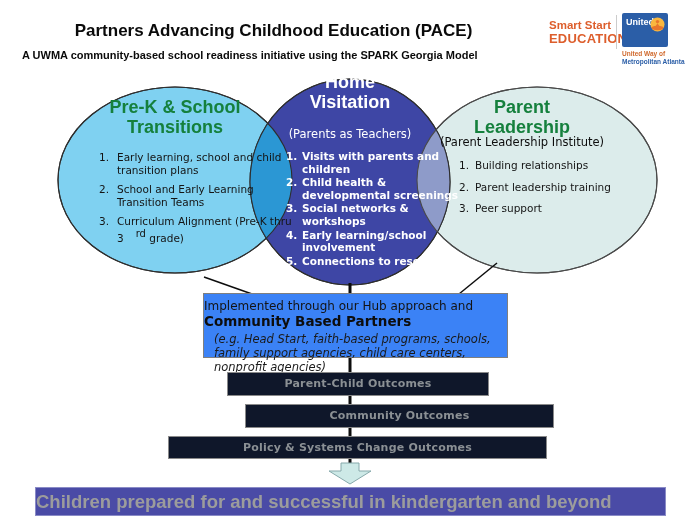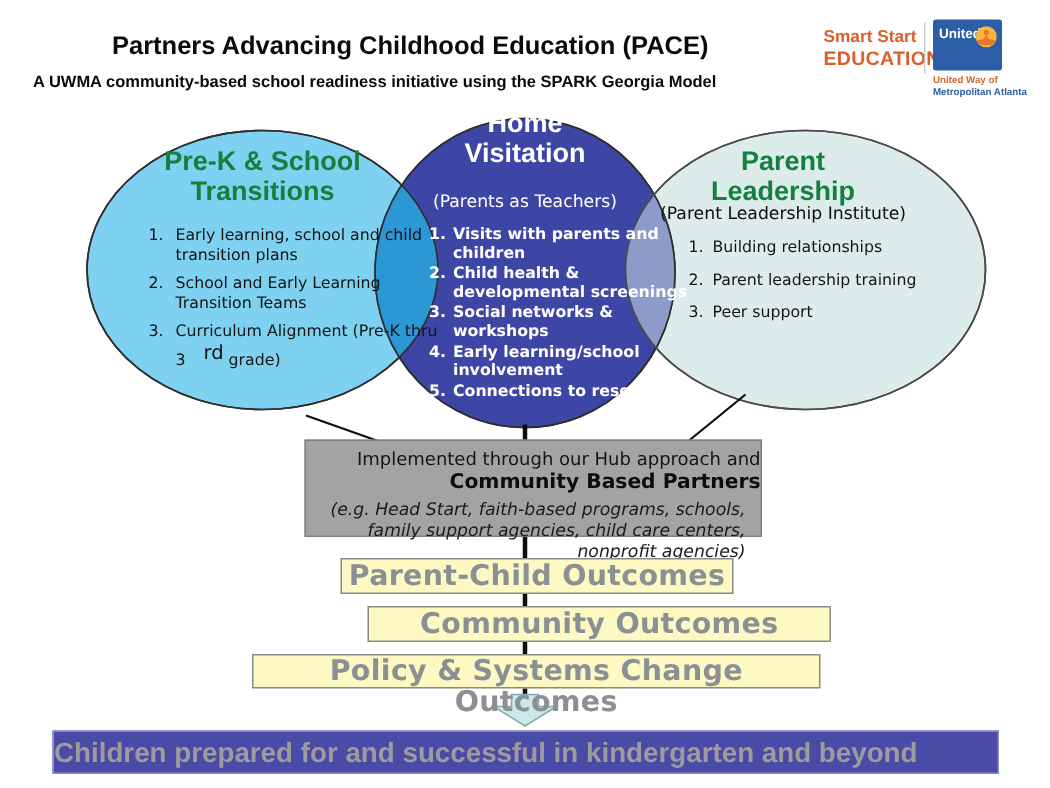--- a/index.html
+++ b/index.html
@@ -49,33 +49,33 @@
   .vl-left  { top:151px; left:99px;  width:196px; }
   .vl-mid   { top:150px; left:286px; width:174px; color:#ffffff; font-weight:bold; }
   .vl-right { top:159px; left:459px; width:180px; }
   .li-row { display:flex; line-height:1.2; }
   .vl-left  .li-row { margin-bottom:7px; }
   .vl-mid   .li-row { margin-bottom:1px; }
   .vl-right .li-row { margin-bottom:9px; }
   .li-num { flex:0 0 16px; }
   .vl-left .li-num { flex-basis:18px; }
   .li-text { flex:1 1 auto; }
-  sup { font-size:13px;padding-left:12px; }
-
-  
-  .hub-box { top:293px; left:203px; width:303px; height:63px; background:#a3a3a3;
-    border:1px solid #7f7f7f; text-align:right; }
+  sup { font-size:10px;padding-left:12px; }
+
+  
+  .hub-box { top:293px; left:203px; width:303px; height:63px; background:#3b82f6;
+    border:1px solid #7f7f7f; text-align:left; }
   .hub-line1 { margin-top:5px; font-size:12px; color:#141414; }
   .hub-line2 { font-size:13.5px; font-weight:bold; color:#0d0d0d; }
   .hub-ex { margin-top:4px; padding:0 10px; font-size:11.5px; font-style:italic;
     color:#1a1a1a; line-height:1.2; }
 
   
-  .outcome { background:#fef9c3; border:1px solid #8a8a8a; text-align:center;
-    font-weight:bold; font-size:19px; color:#8b9094; letter-spacing:0.2px;
+  .outcome { background:#0f172a; border:1px solid #8a8a8a; text-align:center;
+    font-weight:bold; font-size:11px; color:#8b9094; letter-spacing:0.2px;
     font-family:"DejaVu Sans","Liberation Sans",sans-serif; }
   .ob1 { top:372px; left:227px; width:260px; height:22px; line-height:22px; }
   .ob2 { top:404px; left:203px; width:307px; height:22px; line-height:22px;margin-left:42px; }
   .ob3 { top:436px; left:168px; width:377px; height:21px; line-height:21px; }
 
   
   .banner { top:487px; left:35px; width:629px; height:27px; background:#4a4ba6;
     border:1px solid #8a8bc6; text-align:left; line-height:27px;
     font-family:"Liberation Sans",sans-serif; font-weight:bold; font-size:18.5px; color:#9c9c9c; }
 </style>

